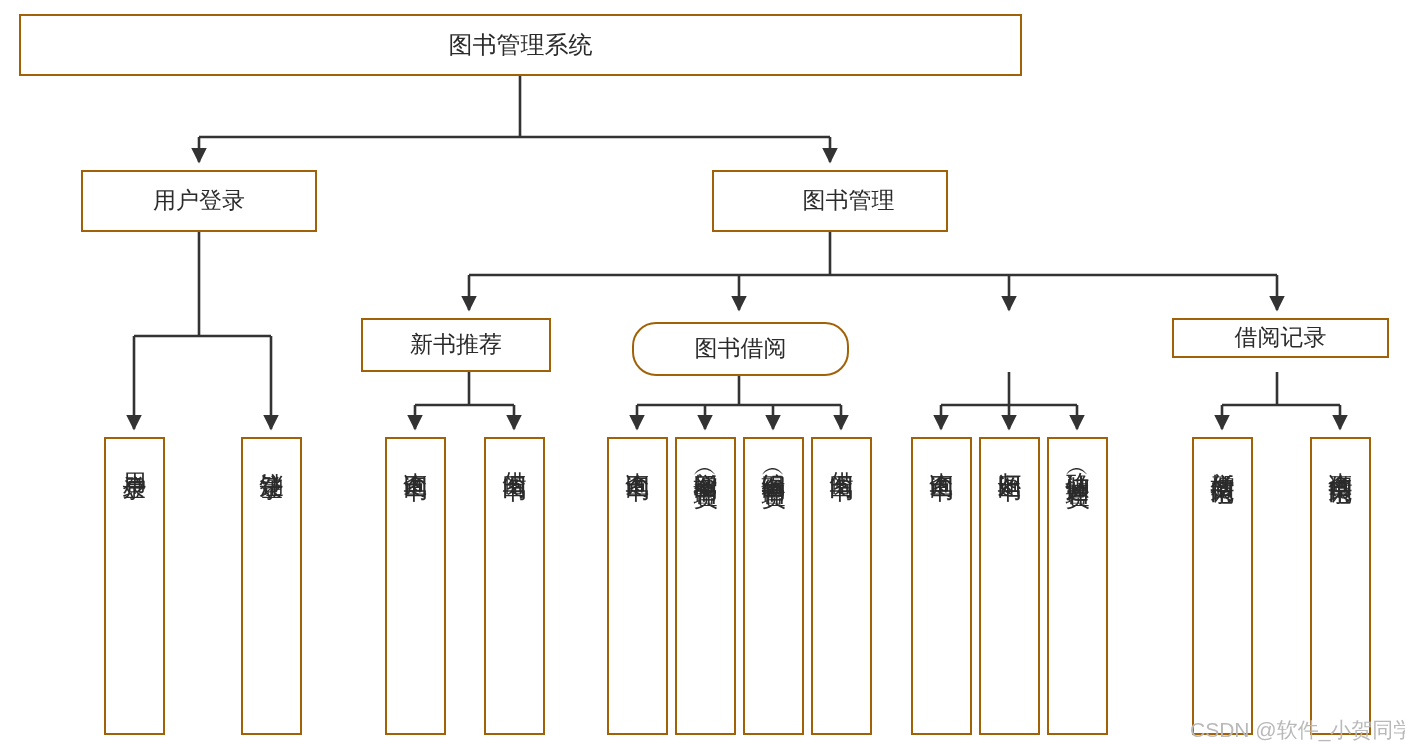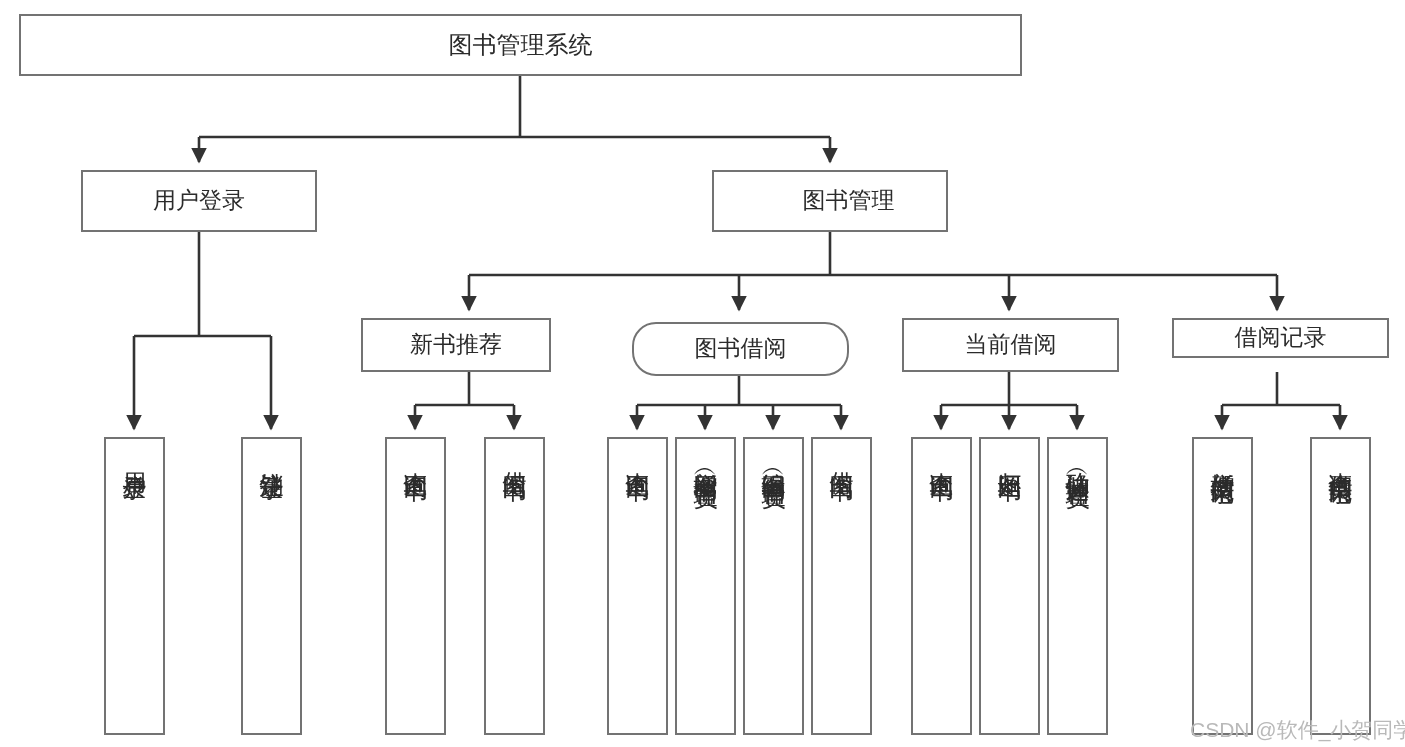--- a/index.html
+++ b/index.html
@@ -23,21 +23,21 @@
     left: 0;
     top: 0;
     width: 1405px;
     height: 747px;
     pointer-events: none;
   }
   .node {
     position: absolute;
     box-sizing: border-box;
     background: #ffffff;
-    border: 2px solid #737373;
+    border: 2px solid #a16207;
     display: flex;
     align-items: center;
     justify-content: center;
     z-index: 2;
   }
   .node .label {
     color: #2b2b2b;
     text-align: center;
     line-height: 1.18;
     white-space: pre;
@@ -142,23 +142,20 @@
   </div>
 
   <div class="node h" style="left:361px; top:318px; width:190px; height:54px;">
     <span class="label">新书推荐</span>
   </div>
 
   <div class="node h" style="left:632px; top:322px; width:217px; height:54px;border-radius:24px;">
     <span class="label">图书借阅</span>
   </div>
 
-  <div class="node h" style="left:902px; top:318px; width:217px; height:54px;">
-    <span class="label">当前借阅</span>
-  </div>
 
   <div class="node h" style="left:1172px; top:318px; width:217px; height:40px;">
     <span class="label">借阅记录</span>
   </div>
 
   <div class="node v" style="left:104px; top:437px; width:61px; height:298px;">
     <span class="label">用户登录</span>
   </div>
 
   <div class="node v" style="left:241px; top:437px; width:61px; height:298px;">

